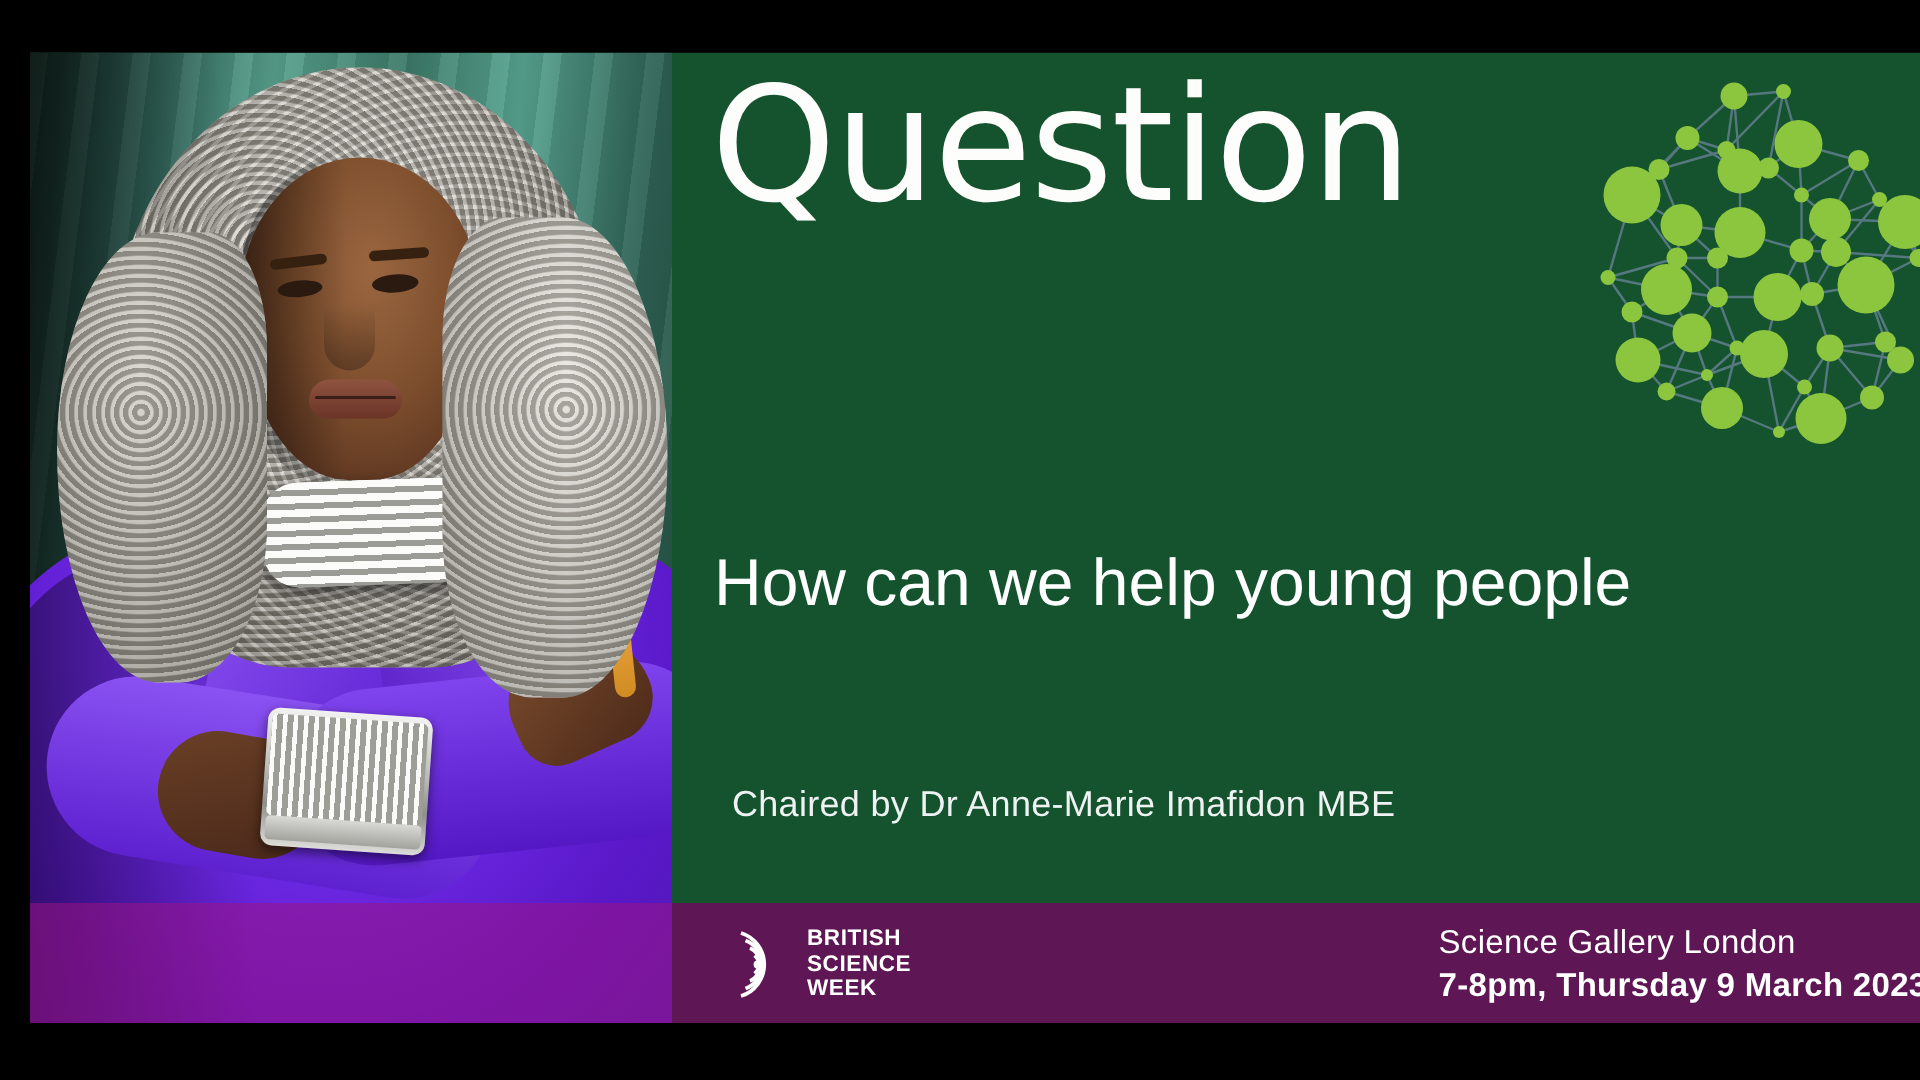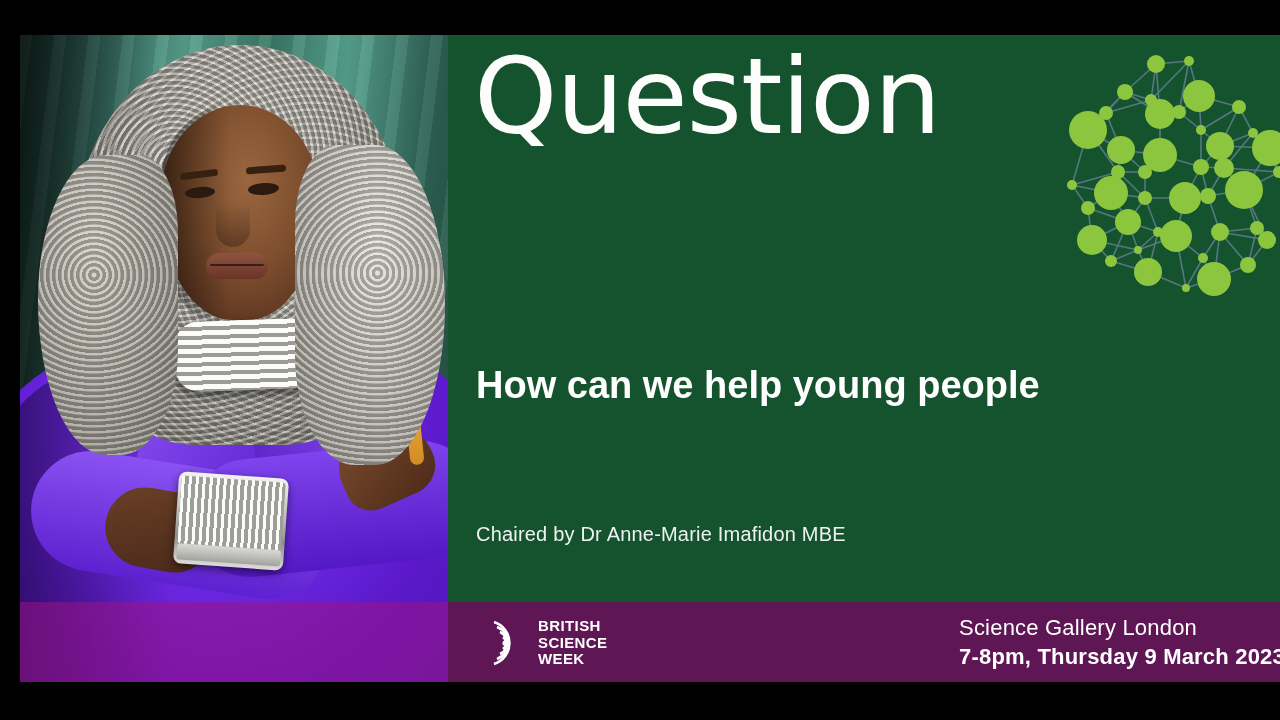--- a/index.html
+++ b/index.html
@@ -112,26 +112,26 @@
   
   .content{position:absolute;left:428px;top:0;width:852px;height:647px;}
 
   .title{position:absolute;left:26px;top:10px;width:600px;
      font-family:"DejaVu Sans",sans-serif;color:#fdfdfb;
      font-size:106px;line-height:.98;font-weight:400;letter-spacing:-1px;}
   .title .line{display:block;}
 
   .subtitle{position:absolute;left:28px;top:327px;width:700px;
      font-family:"Liberation Sans",sans-serif;color:#ffffff;
-     font-size:38px;line-height:1.23;font-weight:700;}
+     font-size:44px;line-height:1.23;font-weight:400;}
   .subtitle .line{display:block;}
 
-  .chair{position:absolute;left:28px;top:488px;width:700px;
+  .chair{position:absolute;left:40px;top:488px;width:700px;
      font-family:"Liberation Sans",sans-serif;color:#eef2f2;
-     font-size:20px;font-weight:300;letter-spacing:.2px;}
+     font-size:24px;font-weight:300;letter-spacing:.2px;}
 
   .network{position:absolute;left:600px;top:15px;width:250px;height:250px;}
 
   
   .footer{position:absolute;left:13px;top:567px;width:1280px;height:80px;z-index:14;}
   .logo{position:absolute;left:455px;top:10px;width:180px;height:62px;display:flex;align-items:center;gap:10px;}
   .logo-mark{width:40px;height:46px;flex:0 0 40px;}
   .logo-text{font-family:"Liberation Sans",sans-serif;color:#fff;font-weight:bold;
      font-size:15px;line-height:1.12;letter-spacing:.4px;}
   .logo-text span{display:block;}

